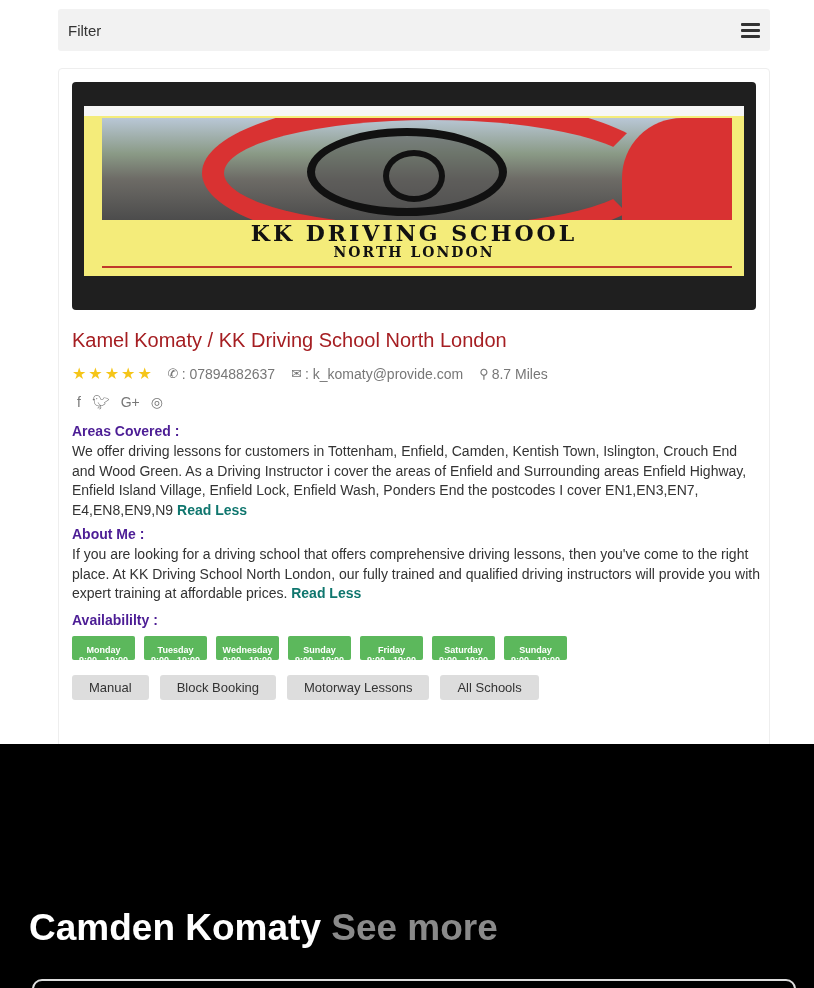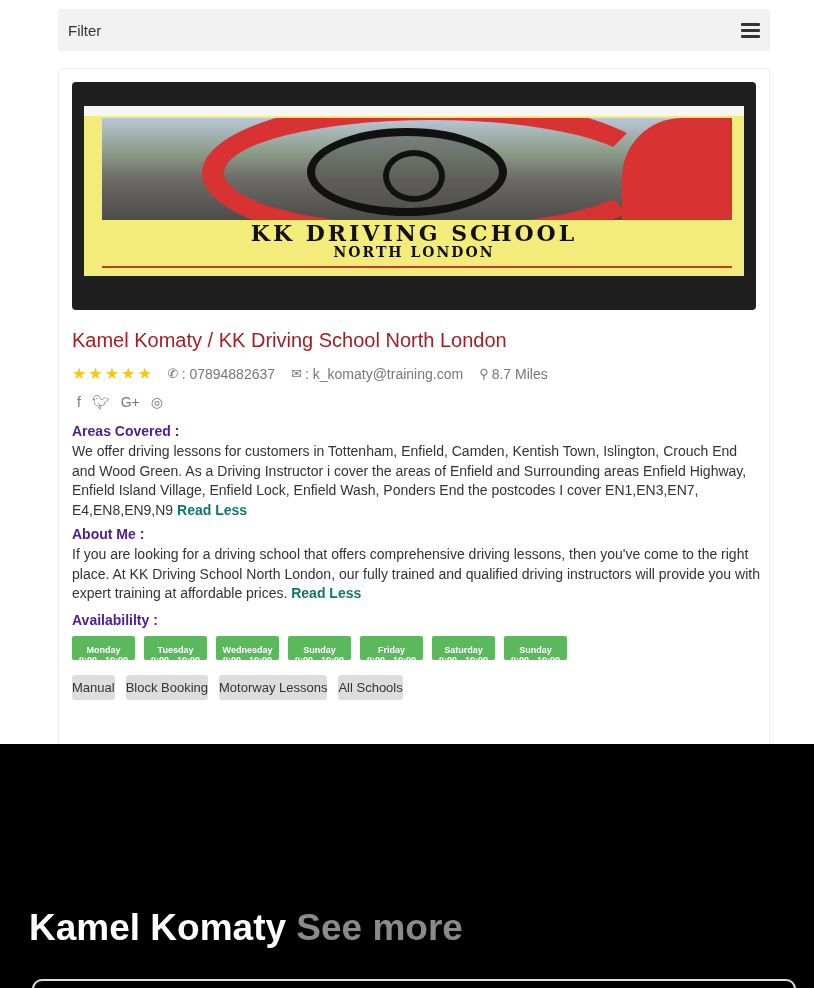--- a/index.html
+++ b/index.html
@@ -38,21 +38,21 @@
 
   .section-title { position: absolute; left: 13px; font-size: 14px; font-weight: bold; color: #4c1d95; }
   .section-text { position: absolute; left: 13px; width: 690px; font-size: 14px; line-height: 19.5px; color: #333; }
   .read-less { color: #0f766e; font-weight: bold; cursor: pointer; }
 
   .days { position: absolute; left: 13px; top: 567px; display: flex; gap: 9px; }
   .day { width: 63px; height: 24px; background: #5cb85c; color: #fff; border-radius: 2px; text-align: center; font-size: 9px; line-height: 10px; padding-top: 9px; font-weight: bold; }
   .day-name, .day-hours { display: block; }
 
   .tags { position: absolute; left: 13px; top: 606px; display: flex; gap: 11px; }
-  .tag { background: #ddd; color: #333; font-size: 13px; padding: 0 0; height: 25px; line-height: 25px; border-radius: 3px; cursor: pointer; }
+  .tag { background: #ddd; color: #333; font-size: 13px; padding: 0 17px; height: 25px; line-height: 25px; border-radius: 3px; cursor: pointer; }
 
   .book-btn { position: absolute; left: 13px; top: 642px; width: 686px; height: 38px; background: #ab231e; color: #fff; border-radius: 4px; text-align: center; line-height: 36px; font-size: 15px; cursor: pointer; }
 
   .overlay { position: absolute; left: 0; top: 744px; width: 814px; height: 244px; background: #000; }
   .caption { position: absolute; left: 29px; top: 163px; font-size: 37px; font-weight: bold; color: #fff; }
   .caption .see-more { color: #8a8a8a; cursor: pointer; margin-top: 40px; }
   .input-box { position: absolute; left: 32px; top: 235px; width: 764px; height: 40px; border: 2px solid #ddd; border-radius: 10px; background: #000; }
 </style>
 </head>
 <body>
@@ -85,21 +85,21 @@
     <div class="name">Kamel Komaty / KK Driving School North London</div>
 
     <div class="meta">
       <span class="stars">★★★★★</span>
       <span class="meta-item">
         <span class="meta-icon">✆</span>
         <span>: 07894882637</span>
       </span>
       <span class="meta-item">
         <span class="meta-icon">✉</span>
-        <span>: k_komaty@training.com</span>
+        <span>: k_komaty@provide.com</span>
       </span>
       <span class="meta-item">
         <span class="meta-icon">⚲</span>
         <span>8.7 Miles</span>
       </span>
     </div>
 
     <div class="social">
       <span>f</span>
       <span>🐦︎</span>
@@ -150,17 +150,17 @@
       <span class="tag">Block Booking</span>
       <span class="tag">Motorway Lessons</span>
       <span class="tag">All Schools</span>
     </div>
 
   </div>
 </div>
 
 <div class="overlay">
   <div class="caption">
-    <span>Kamel Komaty</span>
+    <span>Camden Komaty</span>
     <span class="see-more">See more</span>
   </div>
   <div class="input-box"></div>
 </div>
 
 </body></html>

